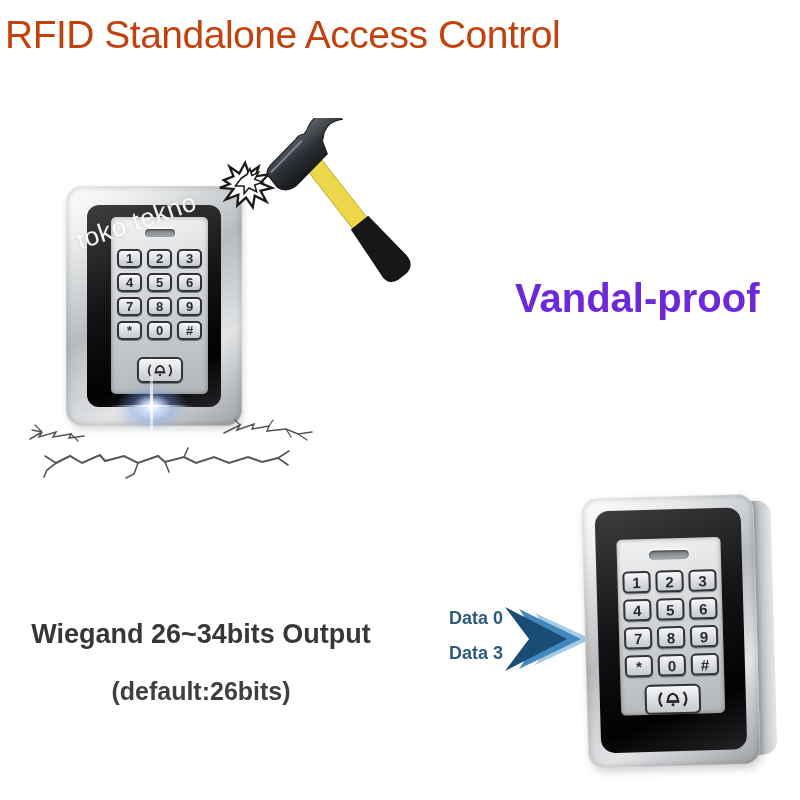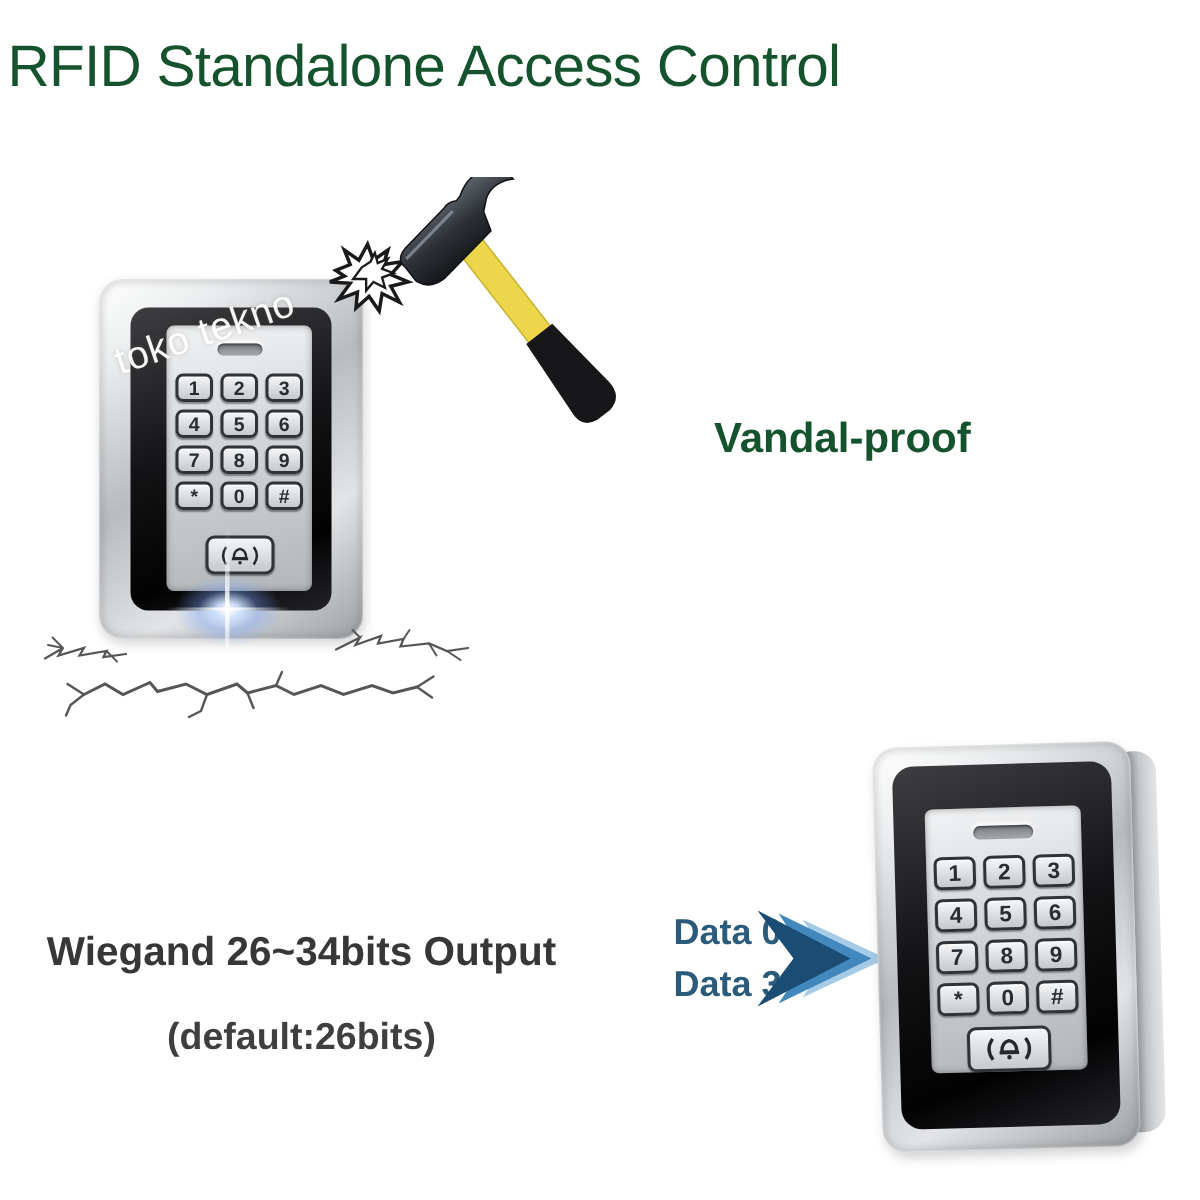--- a/index.html
+++ b/index.html
@@ -1,21 +1,21 @@
 <!DOCTYPE html>
 <html><head>
 <meta charset="utf-8">
 <style>
   html,body{margin:0;padding:0;background:#fff;}
   .canvas{
     position:relative;width:800px;height:800px;background:#ffffff;overflow:hidden;
     font-family:"Liberation Sans",sans-serif;
   }
   
-  .title{position:absolute;left:5px;top:22px;font-size:39px;line-height:46px;color:#14532d;letter-spacing:-0.5px;}
+  .title{position:absolute;left:5px;top:12px;font-size:39px;line-height:46px;color:#c2410c;letter-spacing:-0.5px;}
   
   .device{position:absolute;}
   .frame{position:absolute;border-radius:16px;
     background:linear-gradient(145deg,#ffffff 0%,#eceeef 16%,#b8bcbf 45%,#e2e4e6 72%,#9da1a4 100%);
     box-shadow:inset 0 0 2px rgba(255,255,255,.95), inset 0 0 7px rgba(0,0,0,.28), 1px 3px 7px rgba(0,0,0,.16);}
   .bezel{position:absolute;border-radius:12px;
     background:linear-gradient(160deg,#3e3e41 0%,#131315 45%,#020203 78%,#232327 100%);}
   .panel{position:absolute;border-radius:5px;
     background:linear-gradient(170deg,#f2f3f4 0%,#d7d9db 38%,#b2b6b9 100%);
     box-shadow:inset 0 0 5px rgba(0,0,0,.35);}
@@ -60,25 +60,25 @@
     box-shadow:inset 0 0 2px rgba(255,255,255,.95), inset 0 0 7px rgba(0,0,0,.28), 2px 4px 8px rgba(0,0,0,.18);}
   .d2 .side{position:absolute;left:167px;top:7px;width:22px;height:254px;border-radius:4px 14px 14px 4px;
     background:linear-gradient(90deg,#8d9194 0%,#c5c8ca 45%,#e3e5e7 100%);}
   .d2 .bezel{left:13px;top:13px;width:146px;height:242px;border-radius:14px;}
   .d2 .panel{left:34px;top:42px;width:104px;height:176px;}
   .d2 .slot{top:12px;width:40px;height:9px;}
   .d2 .keys{left:5px;top:32px;grid-template-columns:repeat(3,28px);grid-template-rows:repeat(4,22px);gap:6px 5px;}
   .d2 .key{font-size:15px;}
   .d2 .bell{top:146px;width:52px;height:26px;}
   
-  .vandal{position:absolute;left:476px;top:276px;font-size:28px;font-weight:700;color:#14532d;}
+  .vandal{position:absolute;left:515px;top:276px;font-size:40px;font-weight:700;color:#6d28d9;}
   .wiegand{position:absolute;left:22px;top:619px;width:358px;text-align:center;color:#373737;}
   .wiegand .l1{font-size:27px;font-weight:700;white-space:nowrap;}
   .wiegand .l2{font-size:25px;font-weight:700;color:#3f3f3f;margin-top:27px;}
-  .datalabel{position:absolute;font-size:24px;font-weight:700;color:#2a5b7a;}
+  .datalabel{position:absolute;font-size:18px;font-weight:700;color:#2a5b7a;}
   .data0{left:449px;top:608px;} .data1{left:449px;top:643px;}
   .svgabs{position:absolute;}
 </style>
 </head>
 <body>
 
 <div class="canvas">
 
   <div class="title">
     <div>RFID Standalone Access Control</div>

